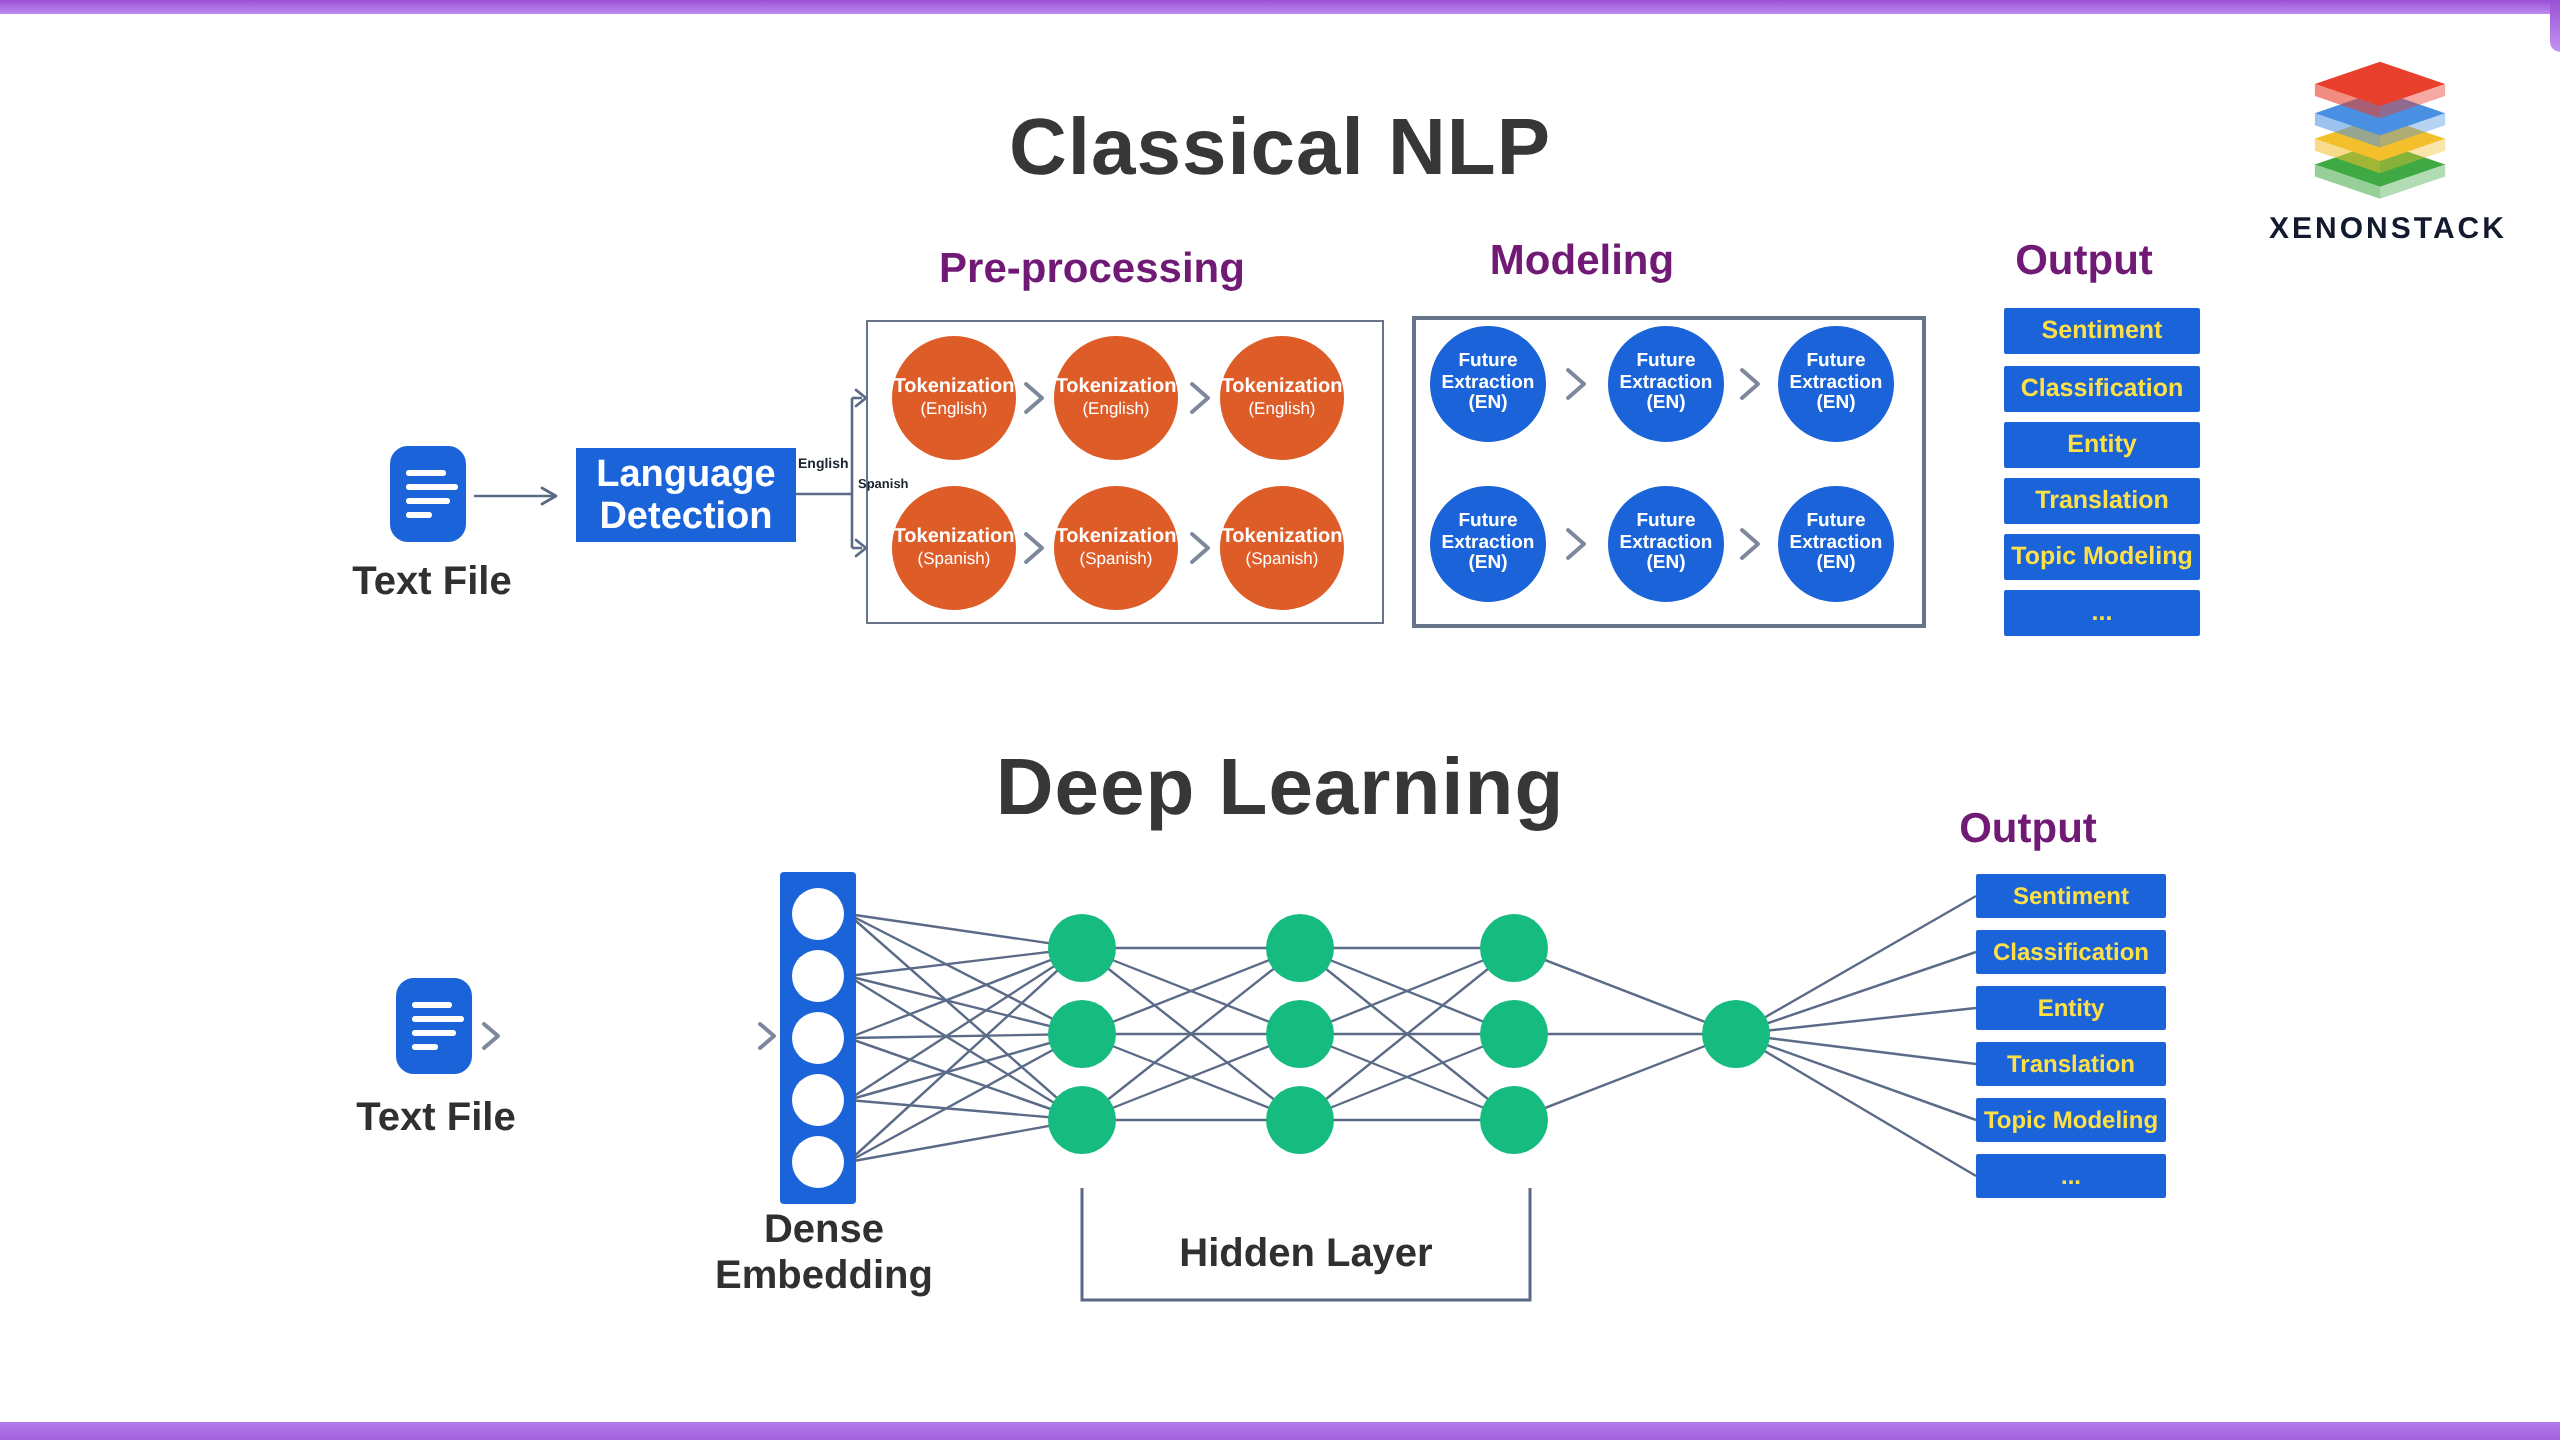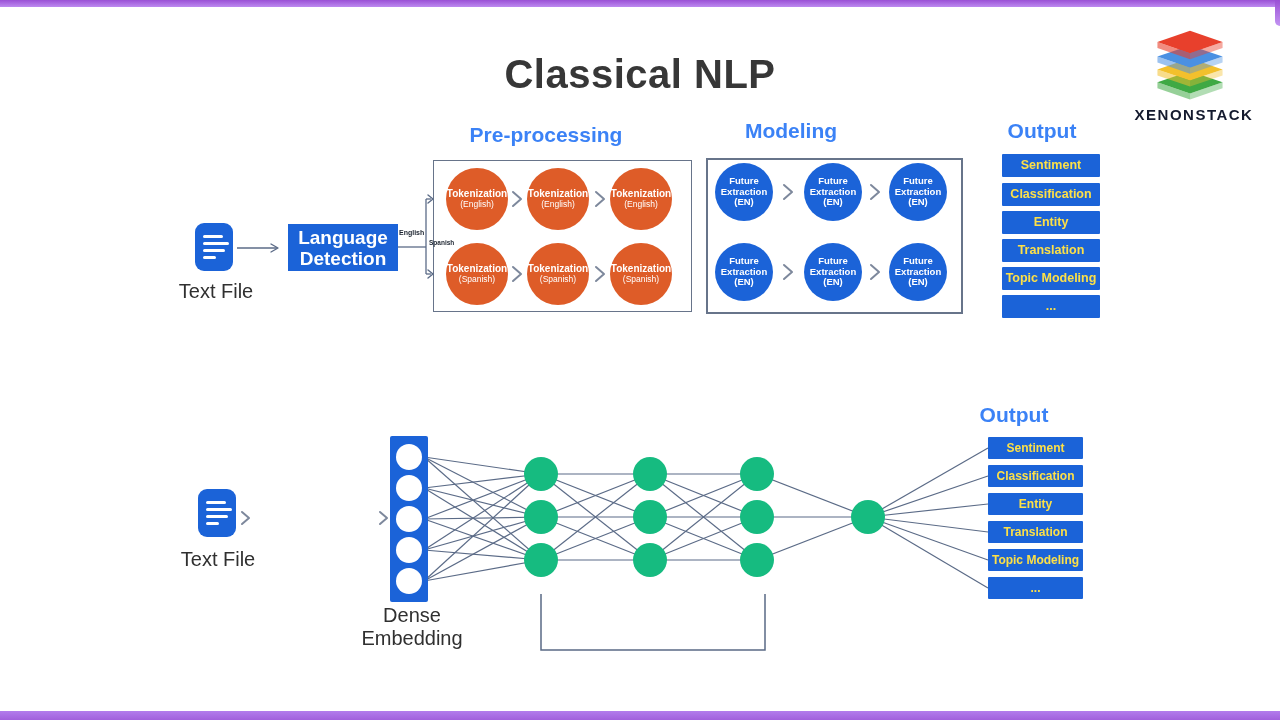--- a/index.html
+++ b/index.html
@@ -18,22 +18,22 @@
 
   
   .bar{position:absolute;left:0;width:1280px;background:linear-gradient(180deg,#9a50d5,#bd8af0);z-index:5}
   .bar.top{top:0;height:7px}
   .bar.bottom{bottom:0;height:9px;background:linear-gradient(180deg,#b27cec,#a160dc)}
   .right-accent{position:absolute;right:0;top:0;width:5px;height:26px;
     background:linear-gradient(180deg,#9a50d5,#c394f2);border-bottom-left-radius:5px;z-index:5}
 
   
   .h1{width:1280px;text-align:center;font-size:40px;font-weight:700;color:var(--ink);letter-spacing:.5px}
-  .stage-label{font-size:21px;font-weight:700;color:#3b82f6;text-align:center}
-  .small-label{font-size:20px;font-weight:400;color:#303030;text-align:center}
+  .stage-label{font-size:21px;font-weight:700;color:#701a75;text-align:center}
+  .small-label{font-size:20px;font-weight:700;color:#303030;text-align:center}
 
   
   svg.wires{position:absolute;left:0;top:0;z-index:1}
   .wire{stroke:var(--wire);stroke-width:1.3;fill:none}
   .chev{stroke:#7d889c;stroke-width:2;fill:none;stroke-linecap:round;stroke-linejoin:round}
   .head{stroke:var(--wire);stroke-width:1.4;fill:none;stroke-linecap:round;stroke-linejoin:round}
   #mesh line{stroke:var(--wire);stroke-width:1.2}
   .bracket{stroke:#5a6a85;stroke-width:1.5;fill:none}
 
   
@@ -248,20 +248,21 @@
     <span>(EN)</span>
   </div>
 
   <div class="abs obox" style="left:1002px;top:154px;width:98px;height:23px;font-size:12.5px;line-height:23px">Sentiment</div>
   <div class="abs obox" style="left:1002px;top:183px;width:98px;height:23px;font-size:12.5px;line-height:23px">Classification</div>
   <div class="abs obox" style="left:1002px;top:211px;width:98px;height:23px;font-size:12.5px;line-height:23px">Entity Extraction</div>
   <div class="abs obox" style="left:1002px;top:239px;width:98px;height:23px;font-size:12.5px;line-height:23px">Translation</div>
   <div class="abs obox" style="left:1002px;top:267px;width:98px;height:23px;font-size:12.5px;line-height:23px">Topic Modeling</div>
   <div class="abs obox" style="left:1002px;top:295px;width:98px;height:23px;font-size:12.5px;line-height:23px">...</div>
 
+  <div class="abs h1" style="top:372px">Deep Learning</div>
 
   <div class="abs doc" style="left:198px;top:489px;width:38px;height:48px">
     <i style="top:12px;width:20px"></i>
       <i style="top:19px;width:26px"></i>
     <i style="top:26px;width:22px"></i>
       <i style="top:33px;width:13px"></i>
   </div>
   <div class="abs small-label" style="left:158px;top:548px;width:120px">Text File</div>
 
 
@@ -280,20 +281,21 @@
   <div class="abs gnode" style="left:524px;top:500px"></div>
   <div class="abs gnode" style="left:524px;top:543px"></div>
   <div class="abs gnode" style="left:633px;top:457px"></div>
   <div class="abs gnode" style="left:633px;top:500px"></div>
   <div class="abs gnode" style="left:633px;top:543px"></div>
   <div class="abs gnode" style="left:740px;top:457px"></div>
   <div class="abs gnode" style="left:740px;top:500px"></div>
   <div class="abs gnode" style="left:740px;top:543px"></div>
   <div class="abs gnode" style="left:851px;top:500px"></div>
 
+  <div class="abs small-label" style="left:551px;top:616px;width:204px">Hidden Layer</div>
 
   <div class="abs stage-label" style="left:973px;top:403px;width:82px">Output</div>
   <div class="abs obox" style="left:988px;top:437px;width:95px;height:22px;font-size:12px;line-height:22px">Sentiment</div>
   <div class="abs obox" style="left:988px;top:465px;width:95px;height:22px;font-size:12px;line-height:22px">Classification</div>
   <div class="abs obox" style="left:988px;top:493px;width:95px;height:22px;font-size:12px;line-height:22px">Entity Extraction</div>
   <div class="abs obox" style="left:988px;top:521px;width:95px;height:22px;font-size:12px;line-height:22px">Translation</div>
   <div class="abs obox" style="left:988px;top:549px;width:95px;height:22px;font-size:12px;line-height:22px">Topic Modeling</div>
   <div class="abs obox" style="left:988px;top:577px;width:95px;height:22px;font-size:12px;line-height:22px">...</div>
 
 </div>

